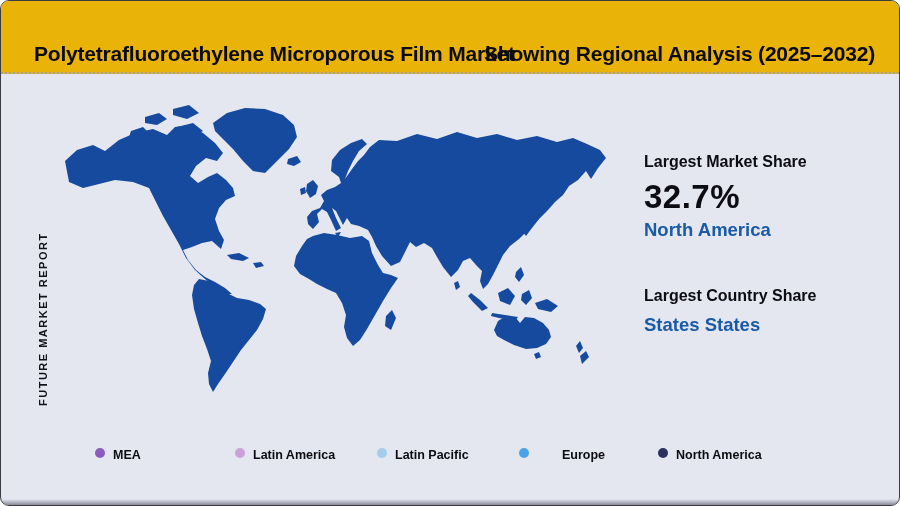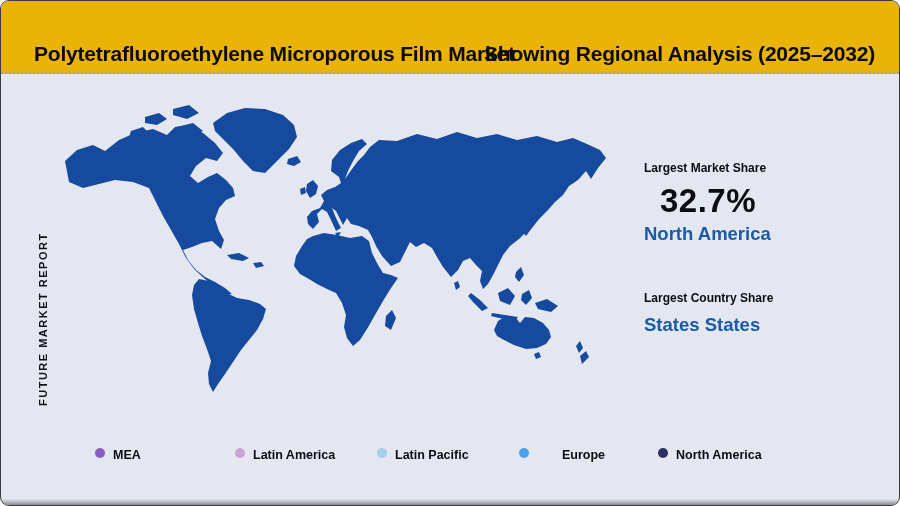--- a/index.html
+++ b/index.html
@@ -27,22 +27,22 @@
   .title-left { left:33px; }
   .title-right { right:24px; }
   .map { position:absolute; left:60px; top:86px; }
   .watermark {
     position:absolute; left:36px; top:405px;
     transform:rotate(-90deg); transform-origin:0 0;
     font-size:11px; font-weight:bold; letter-spacing:1.5px;
     color:#121218; white-space:nowrap;
   }
   .stats { position:absolute; left:643px; top:144px; width:250px; }
-  .stat-label  { font-size:12px;  font-weight:bold; color:#0c0c12; margin:16px 0 9px; }
-  .stat-value  { font-size:33px;  font-weight:bold; color:#0c0c12; margin:0 16px 6px; line-height:1; letter-spacing:0.5px; }
+  .stat-label  { font-size:16px;  font-weight:bold; color:#0c0c12; margin:8px 0 9px; }
+  .stat-value  { font-size:33px;  font-weight:bold; color:#0c0c12; margin:0 0 6px; line-height:1; letter-spacing:0.5px; }
   .stat-region { font-size:18.5px; font-weight:bold; margin:0 0 46px; }
   .legend-item { position:absolute; top:447px; display:flex; align-items:flex-start; gap:8px; }
   .legend-item .dot { width:10px; height:10px; border-radius:50%; flex:0 0 auto; }
   .legend-label { font-size:12.5px; font-weight:bold; color:#0c0c12; white-space:nowrap; }
   .li-0 { left:94px; }  .li-1 { left:234px; } .li-2 { left:376px; }
   .li-3 { left:518px;gap:33px; } .li-4 { left:657px; }
   .bottom-shade {
     position:absolute; left:0; right:0; bottom:0; height:6px;
     background:linear-gradient(to bottom, rgba(130,133,145,0), rgba(120,123,137,0.85));
   }

